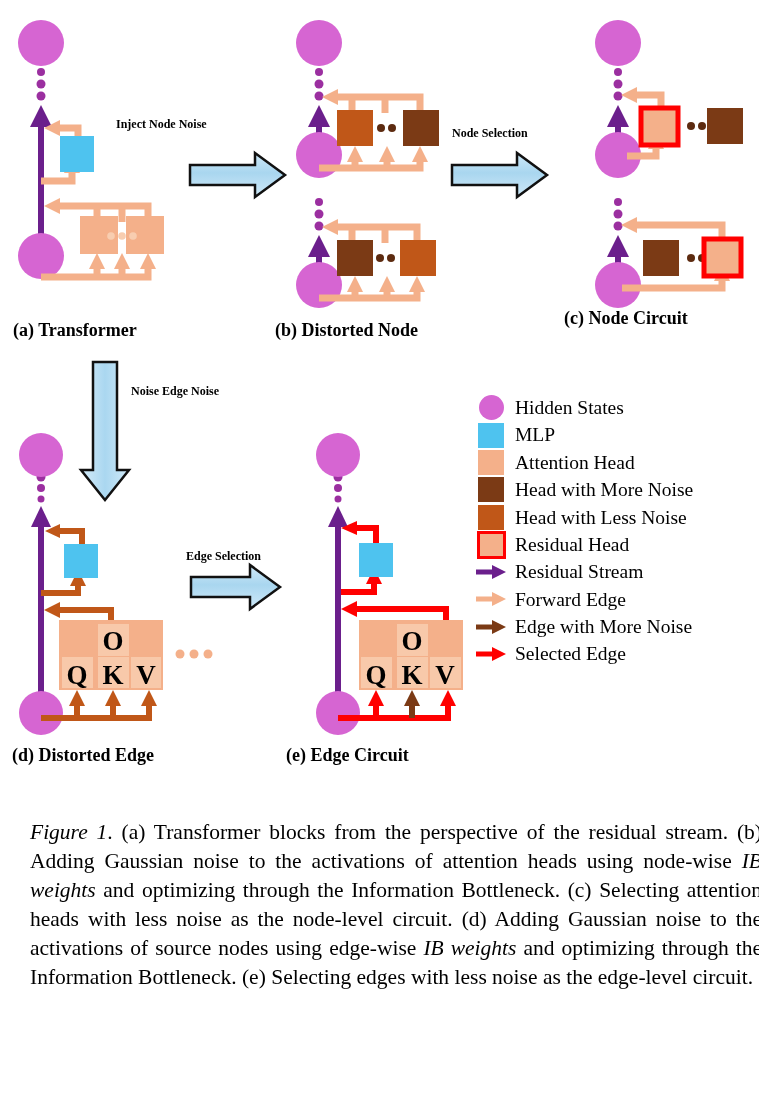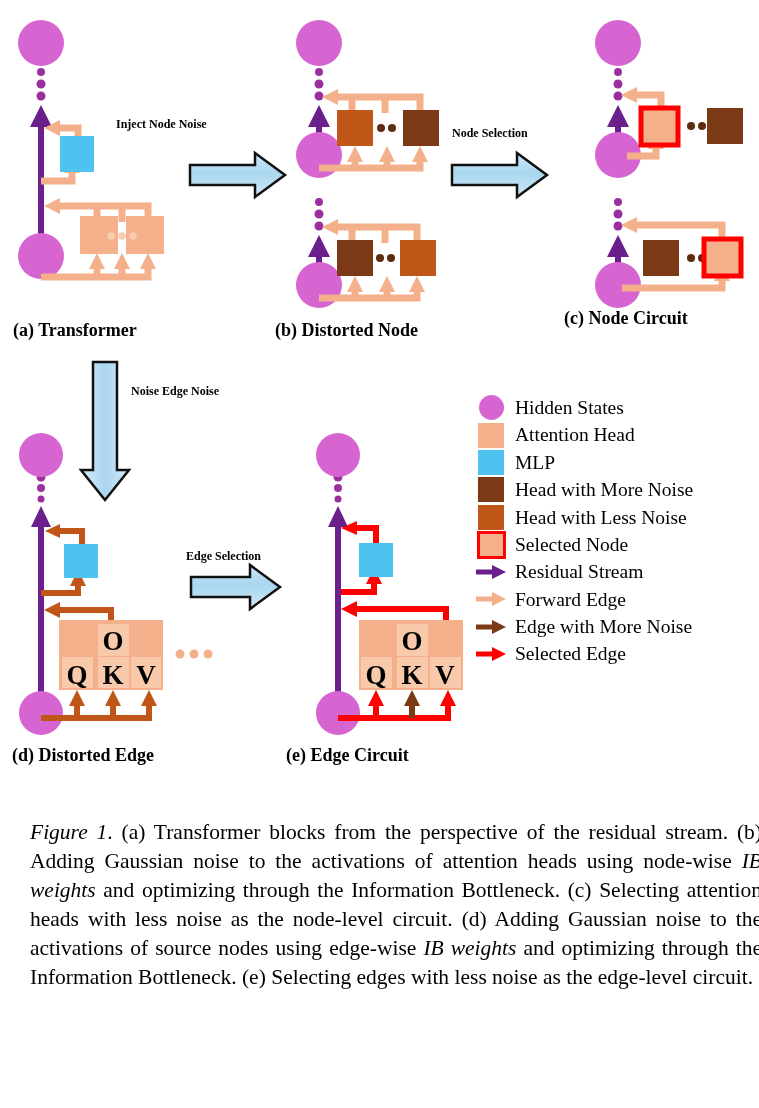--- a/index.html
+++ b/index.html
@@ -315,51 +315,51 @@
 
     <div class="legend-row">
       <span class="legend-swatch">
         <span class="sw-circle" style="background:#d665d2;"></span>
       </span>
       <span class="legend-text">Hidden States</span>
     </div>
 
     <div class="legend-row">
       <span class="legend-swatch">
+        <span class="sw-box" style="background:#4ec3ef;"></span>
+      </span>
+      <span class="legend-text">MLP</span>
+    </div>
+
+    <div class="legend-row">
+      <span class="legend-swatch">
         <span class="sw-box" style="background:#f4b08a;"></span>
       </span>
       <span class="legend-text">Attention Head</span>
     </div>
 
     <div class="legend-row">
       <span class="legend-swatch">
-        <span class="sw-box" style="background:#4ec3ef;"></span>
-      </span>
-      <span class="legend-text">MLP</span>
-    </div>
-
-    <div class="legend-row">
-      <span class="legend-swatch">
         <span class="sw-box" style="background:#7b3a15;"></span>
       </span>
       <span class="legend-text">Head with More Noise</span>
     </div>
 
     <div class="legend-row">
       <span class="legend-swatch">
         <span class="sw-box" style="background:#c05718;"></span>
       </span>
       <span class="legend-text">Head with Less Noise</span>
     </div>
 
     <div class="legend-row">
       <span class="legend-swatch">
         <span class="sw-box-sel" style="background:#f4b08a;"></span>
       </span>
-      <span class="legend-text">Selected Node</span>
+      <span class="legend-text">Residual Head</span>
     </div>
 
     <div class="legend-row">
       <span class="legend-swatch">
         <svg width="30" height="16" viewBox="0 0 30 16">
             <rect x="0" y="5.5" width="19" height="5" fill="#6b1f8c"></rect>
             <polygon points="30,8 16,1 16,15" fill="#6b1f8c"></polygon>
           </svg>
       </span>
       <span class="legend-text">Residual Stream</span>

